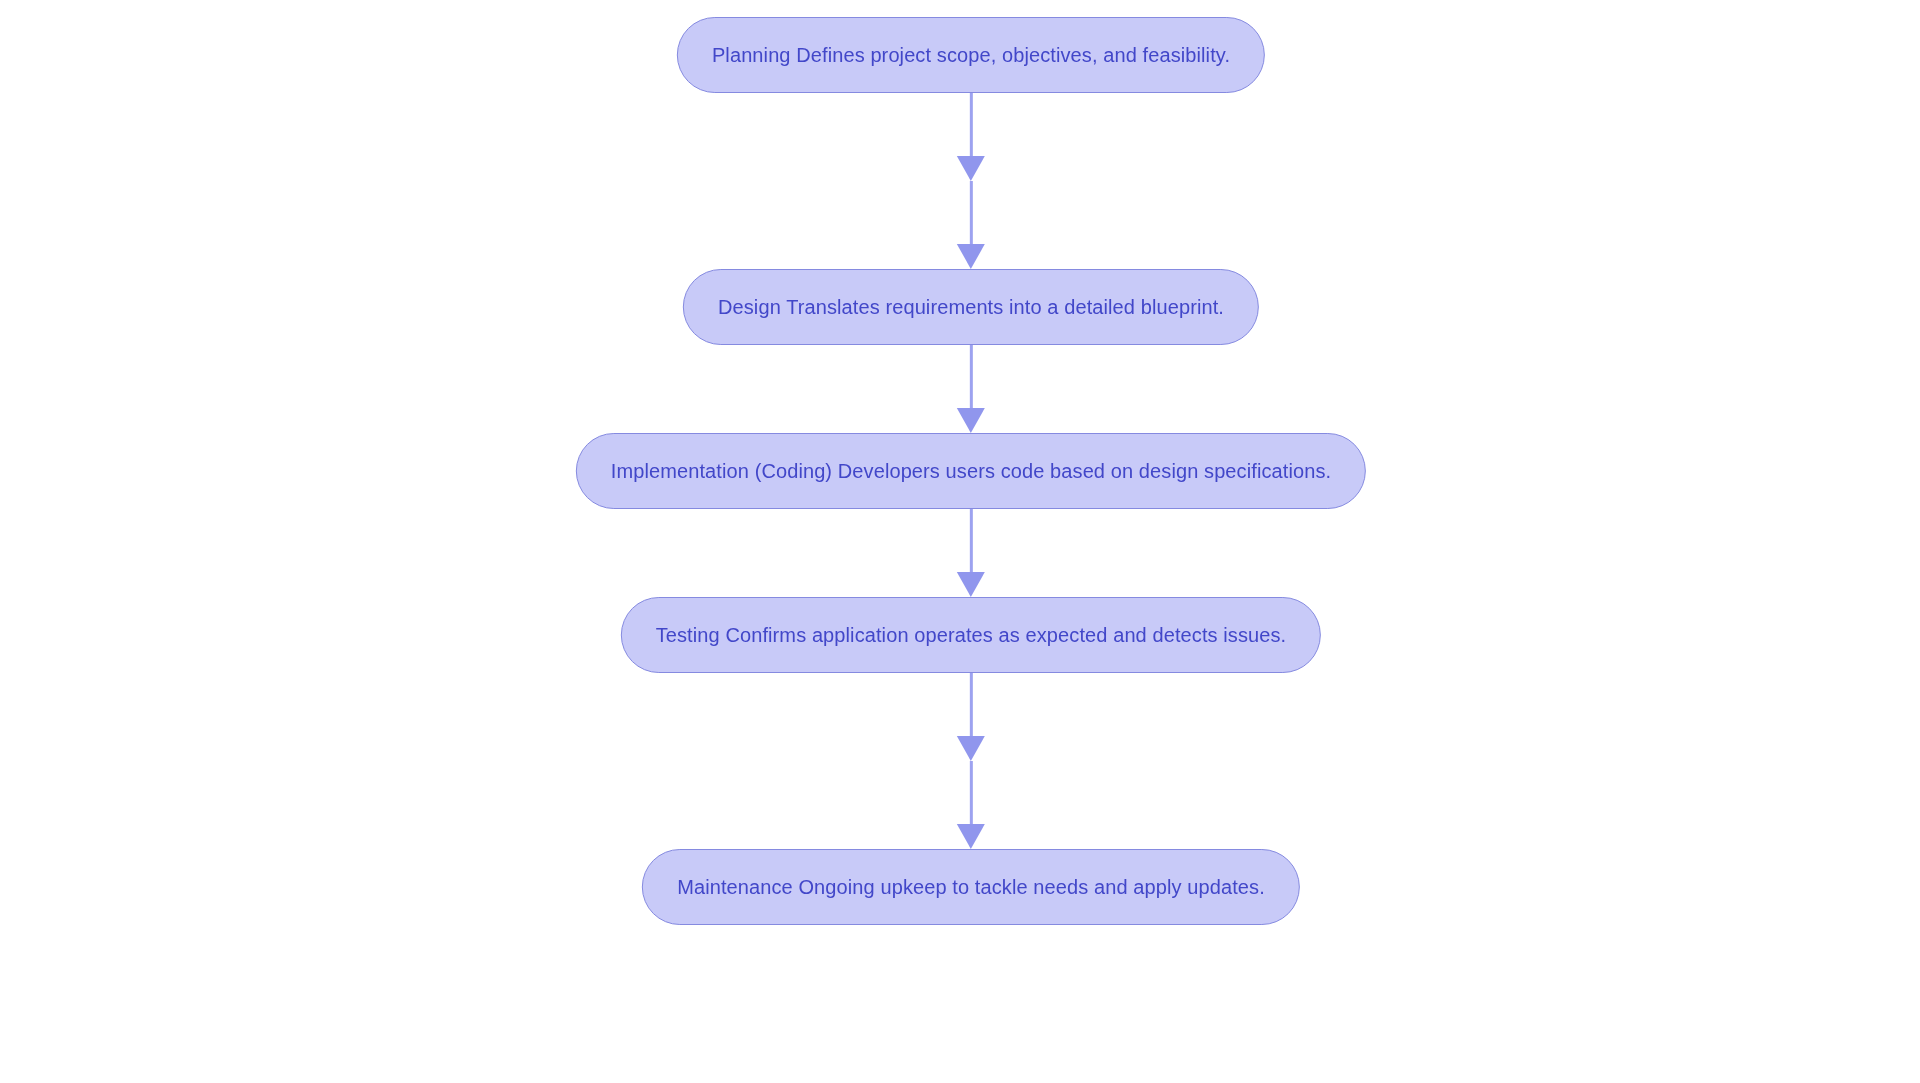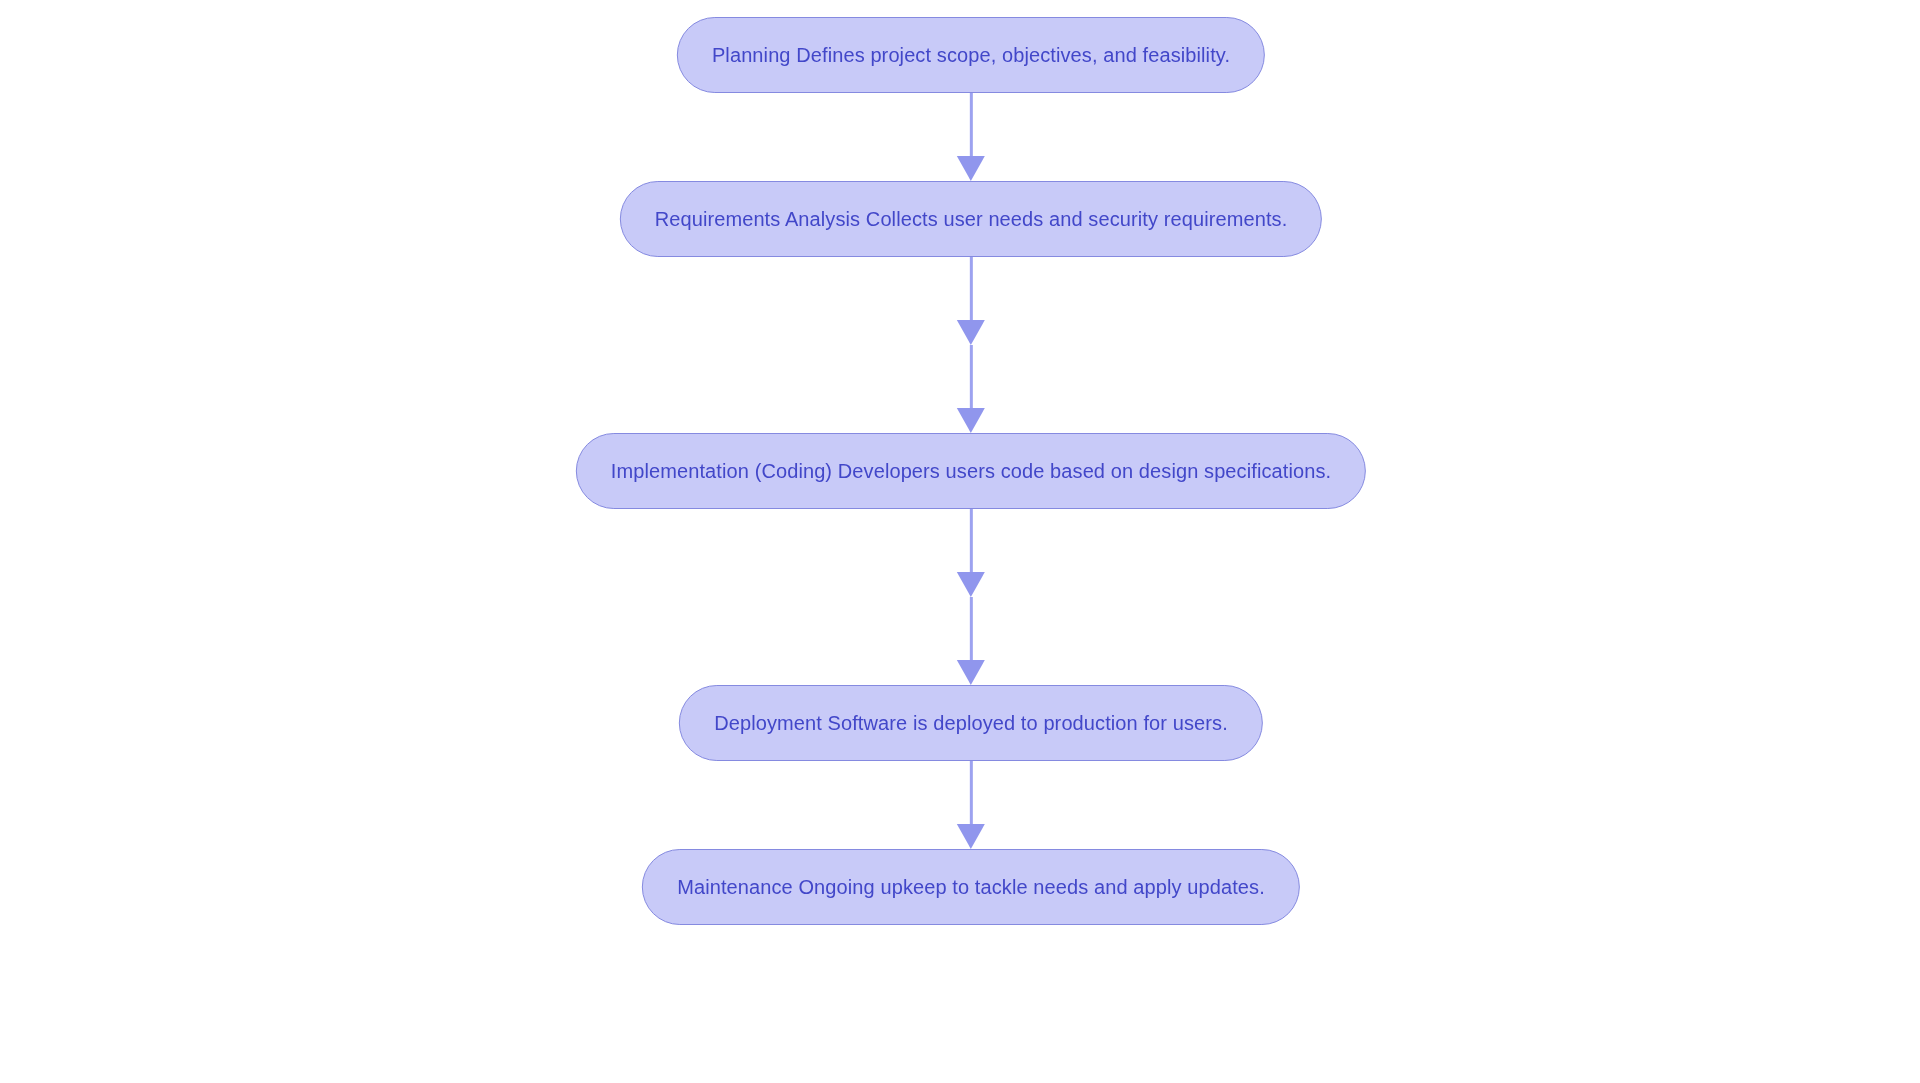--- a/index.html
+++ b/index.html
@@ -88,53 +88,53 @@
   <div class="flow-column">
   <div class="node">
     <span class="node-label">Planning Defines project scope, objectives, and feasibility.</span>
   </div>
 
   <div class="arrow">
     <div class="arrow-line"></div>
     <div class="arrow-head"></div>
   </div>
 
-  <div class="node">
-    <span class="node-label">Requirements Analysis Collects user needs and security requirements.</span>
-  </div>
 
   <div class="arrow">
     <div class="arrow-line"></div>
     <div class="arrow-head"></div>
   </div>
 
+  <div class="node">
+    <span class="node-label">Design Translates requirements into a detailed blueprint.</span>
+  </div>
 
   <div class="arrow">
     <div class="arrow-line"></div>
     <div class="arrow-head"></div>
   </div>
 
   <div class="node">
     <span class="node-label">Implementation (Coding) Developers users code based on design specifications.</span>
   </div>
 
   <div class="arrow">
     <div class="arrow-line"></div>
     <div class="arrow-head"></div>
   </div>
 
+  <div class="node">
+    <span class="node-label">Testing Confirms application operates as expected and detects issues.</span>
+  </div>
 
   <div class="arrow">
     <div class="arrow-line"></div>
     <div class="arrow-head"></div>
   </div>
 
-  <div class="node">
-    <span class="node-label">Deployment Software is deployed to production for users.</span>
-  </div>
 
   <div class="arrow">
     <div class="arrow-line"></div>
     <div class="arrow-head"></div>
   </div>
 
   <div class="node">
     <span class="node-label">Maintenance Ongoing upkeep to tackle needs and apply updates.</span>
   </div>
 </div>

